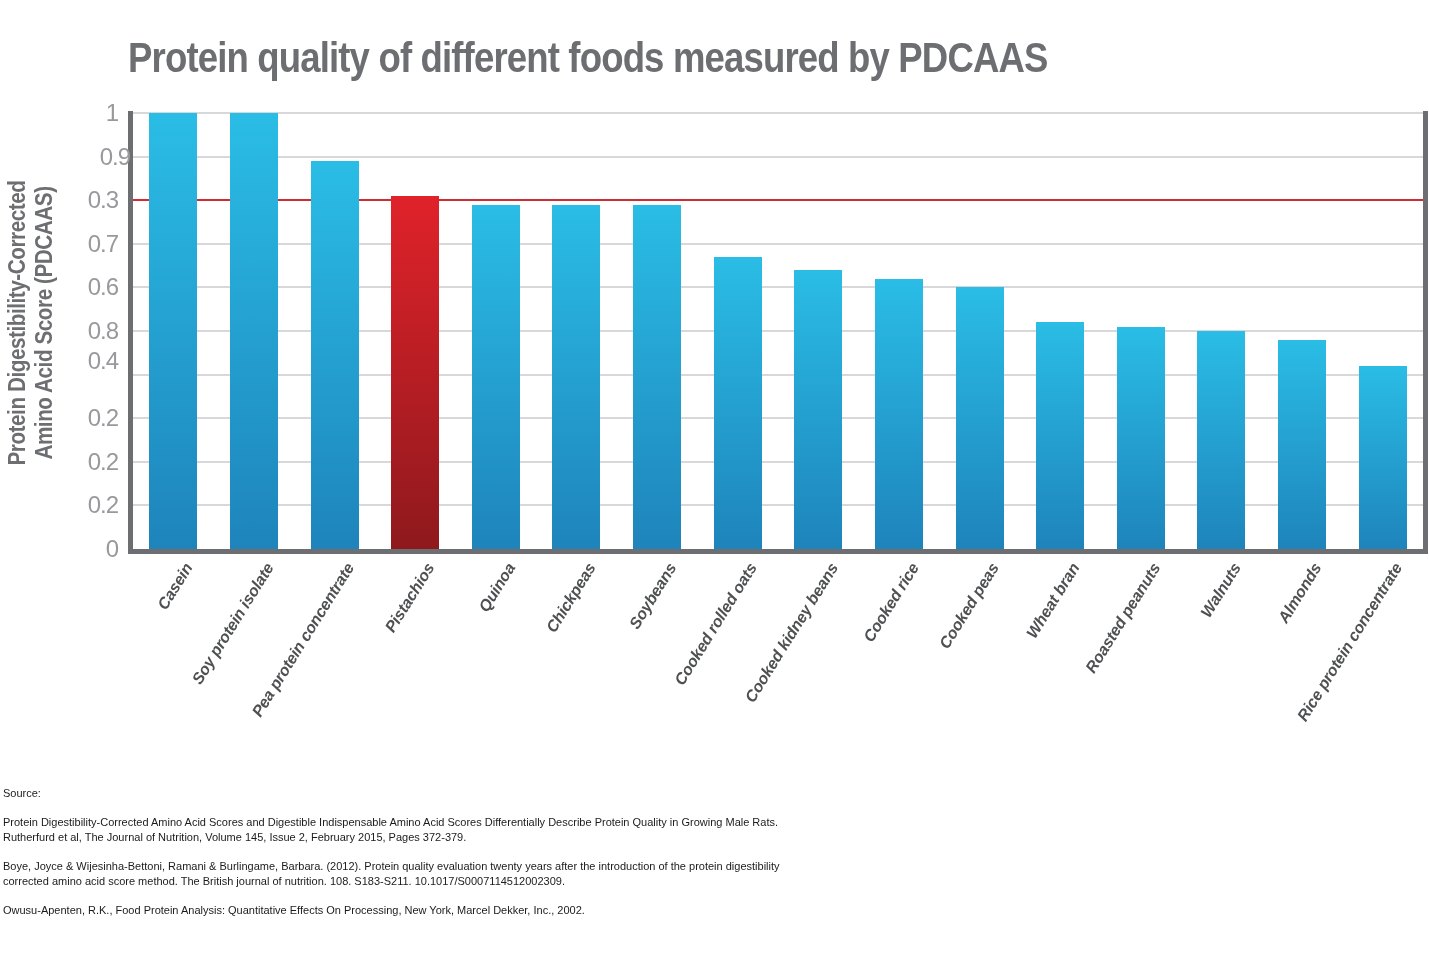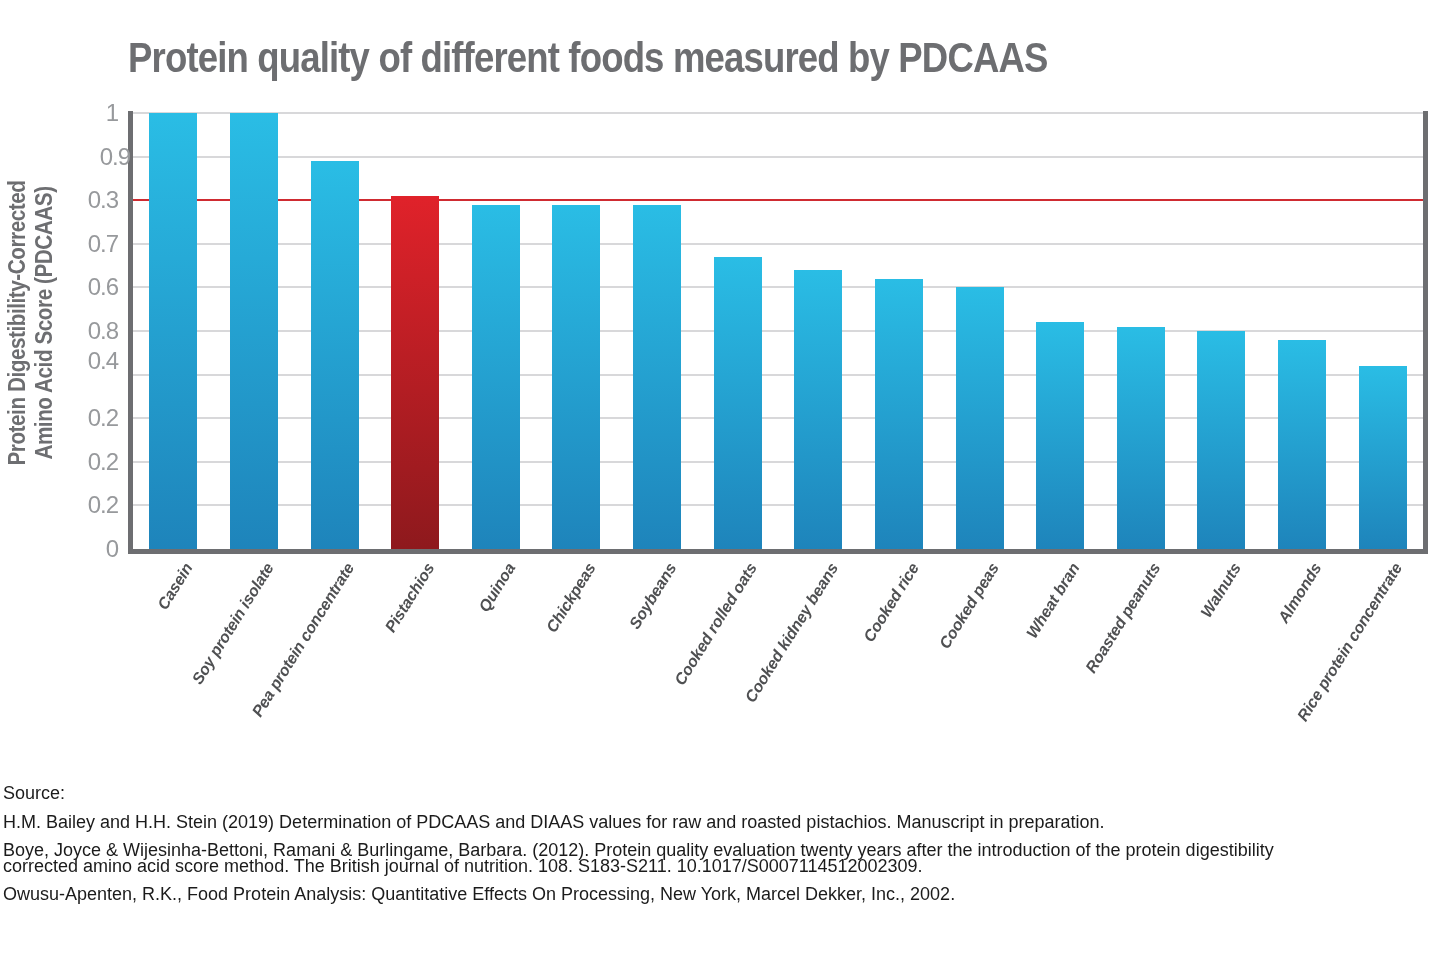--- a/index.html
+++ b/index.html
@@ -32,21 +32,21 @@
   }
   .xlabels{position:absolute;left:133px;top:560px;width:1290px;height:230px;display:flex;}
   .xlabel-slot{flex:1;position:relative;}
   .xlabel{
     position:absolute;right:50%;margin-right:-8px;top:0;
     transform:rotate(-58deg);transform-origin:100% 0;
     font-size:16px;font-weight:bold;font-style:italic;letter-spacing:-0.2px;
     white-space:nowrap;
   }
   .sources{position:absolute;left:3px;top:786px;color:#1b1b1b;}
-  .sources p{margin:0 0 13px 0;font-size:18px;line-height:15.6px;white-space:pre-line;}
+  .sources p{margin:0 0 13px 0;font-size:11px;line-height:15.6px;white-space:pre-line;}
 </style>
 </head>
 <body>
 
 <h1 class="title" style="color: rgb(109, 110, 113);">Protein quality of different foods measured by PDCAAS</h1>
 
 <div class="ylabel" style="color: rgb(109, 110, 113);">
   <div>Protein Digestibility-Corrected</div>
   <div>Amino Acid Score (PDCAAS)</div>
 </div>
@@ -165,21 +165,22 @@
     <div class="xlabel-slot">
       <span class="xlabel" style="color: rgb(79, 80, 82);">Almonds</span>
     </div>
     <div class="xlabel-slot">
       <span class="xlabel" style="color: rgb(79, 80, 82);">Rice protein concentrate</span>
     </div>
   </div>
 
 <div class="sources">
   <p>Source:</p>
-  <p>H.M. Bailey and H.H. Stein (2019) Determination of PDCAAS and DIAAS values for raw and roasted pistachios. Manuscript in preparation.</p>
+  <p>Protein Digestibility-Corrected Amino Acid Scores and Digestible Indispensable Amino Acid Scores Differentially Describe Protein Quality in Growing Male Rats.
+Rutherfurd et al, The Journal of Nutrition, Volume 145, Issue 2, February 2015, Pages 372-379.</p>
   <p>Boye, Joyce &amp; Wijesinha-Bettoni, Ramani &amp; Burlingame, Barbara. (2012). Protein quality evaluation twenty years after the introduction of the protein digestibility
 corrected amino acid score method. The British journal of nutrition. 108. S183-S211. 10.1017/S0007114512002309.</p>
   <p>Owusu-Apenten, R.K., Food Protein Analysis: Quantitative Effects On Processing, New York, Marcel Dekker, Inc., 2002.</p>
 </div>
 
 <div class="ytick" style="top: 537px; color: rgb(151, 153, 156);">0</div>
 <div class="ytick" style="top: 493.4px; color: rgb(151, 153, 156);">0.2</div>
 <div class="ytick" style="top: 449.8px; color: rgb(151, 153, 156); text-align: right;">0.2</div>
 <div class="ytick" style="top: 406.2px; color: rgb(151, 153, 156);">0.2</div>
 <div class="ytick" style="top: 349px; color: rgb(151, 153, 156);">0.4</div>

